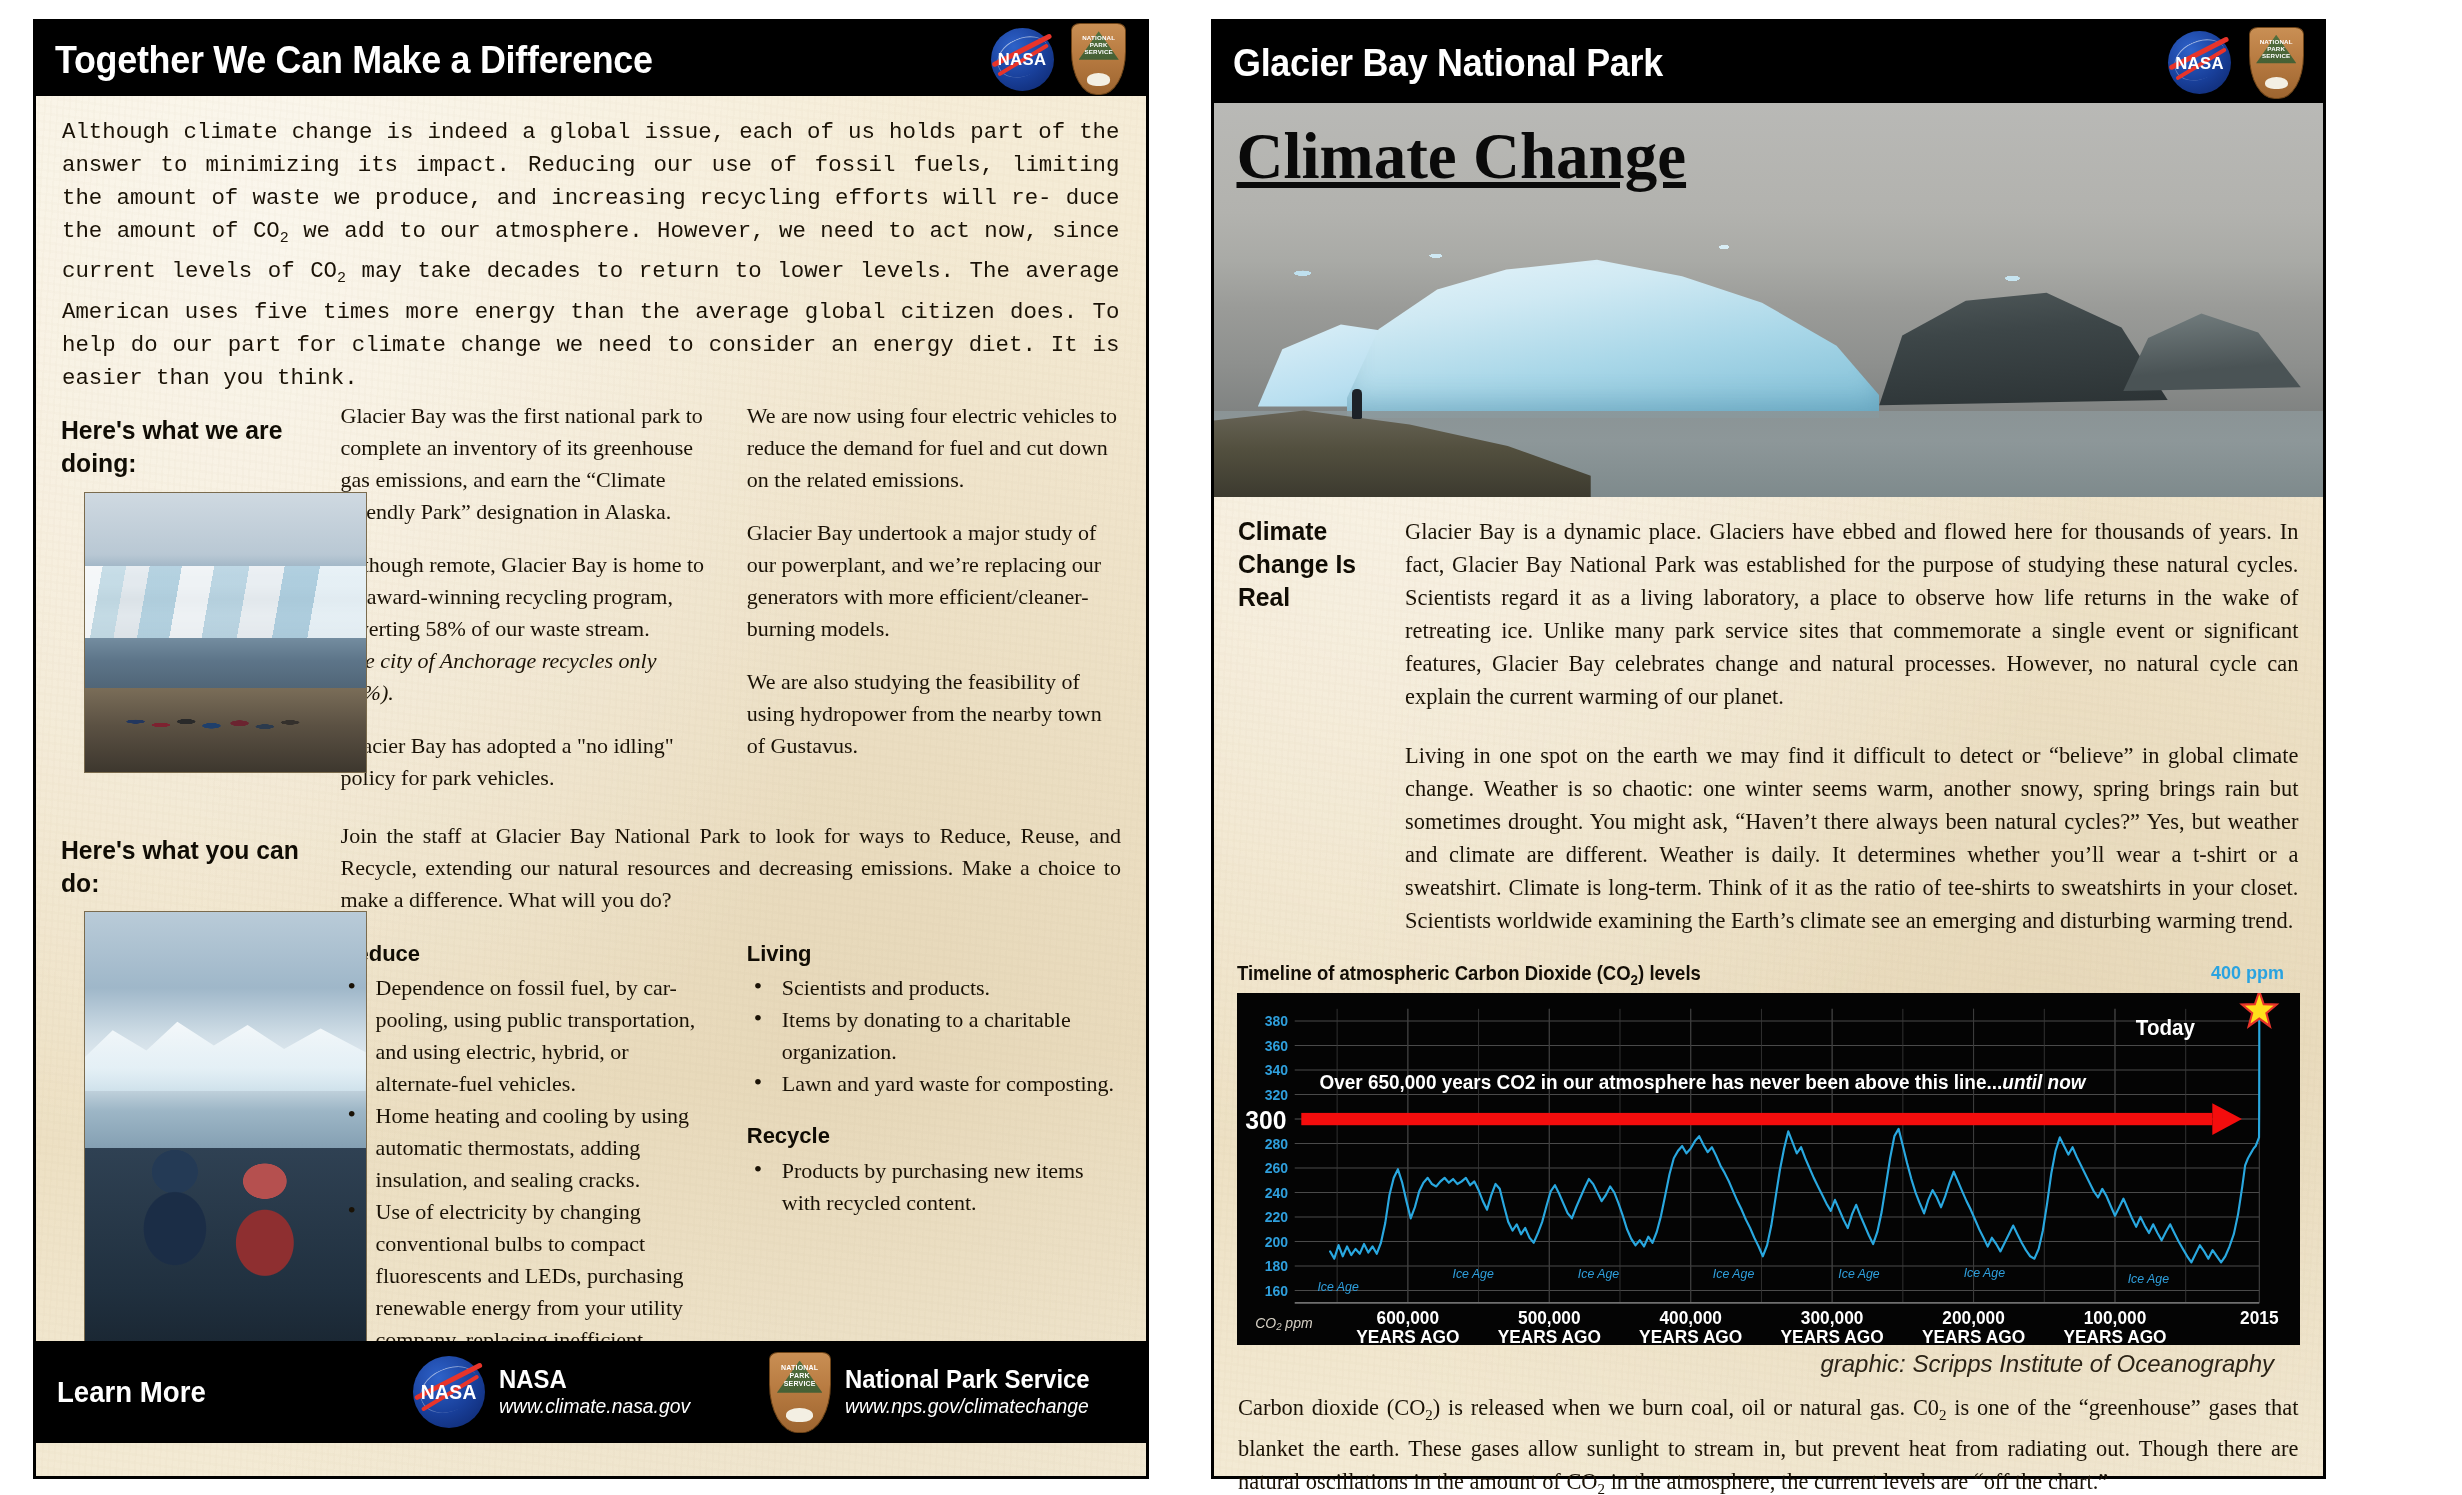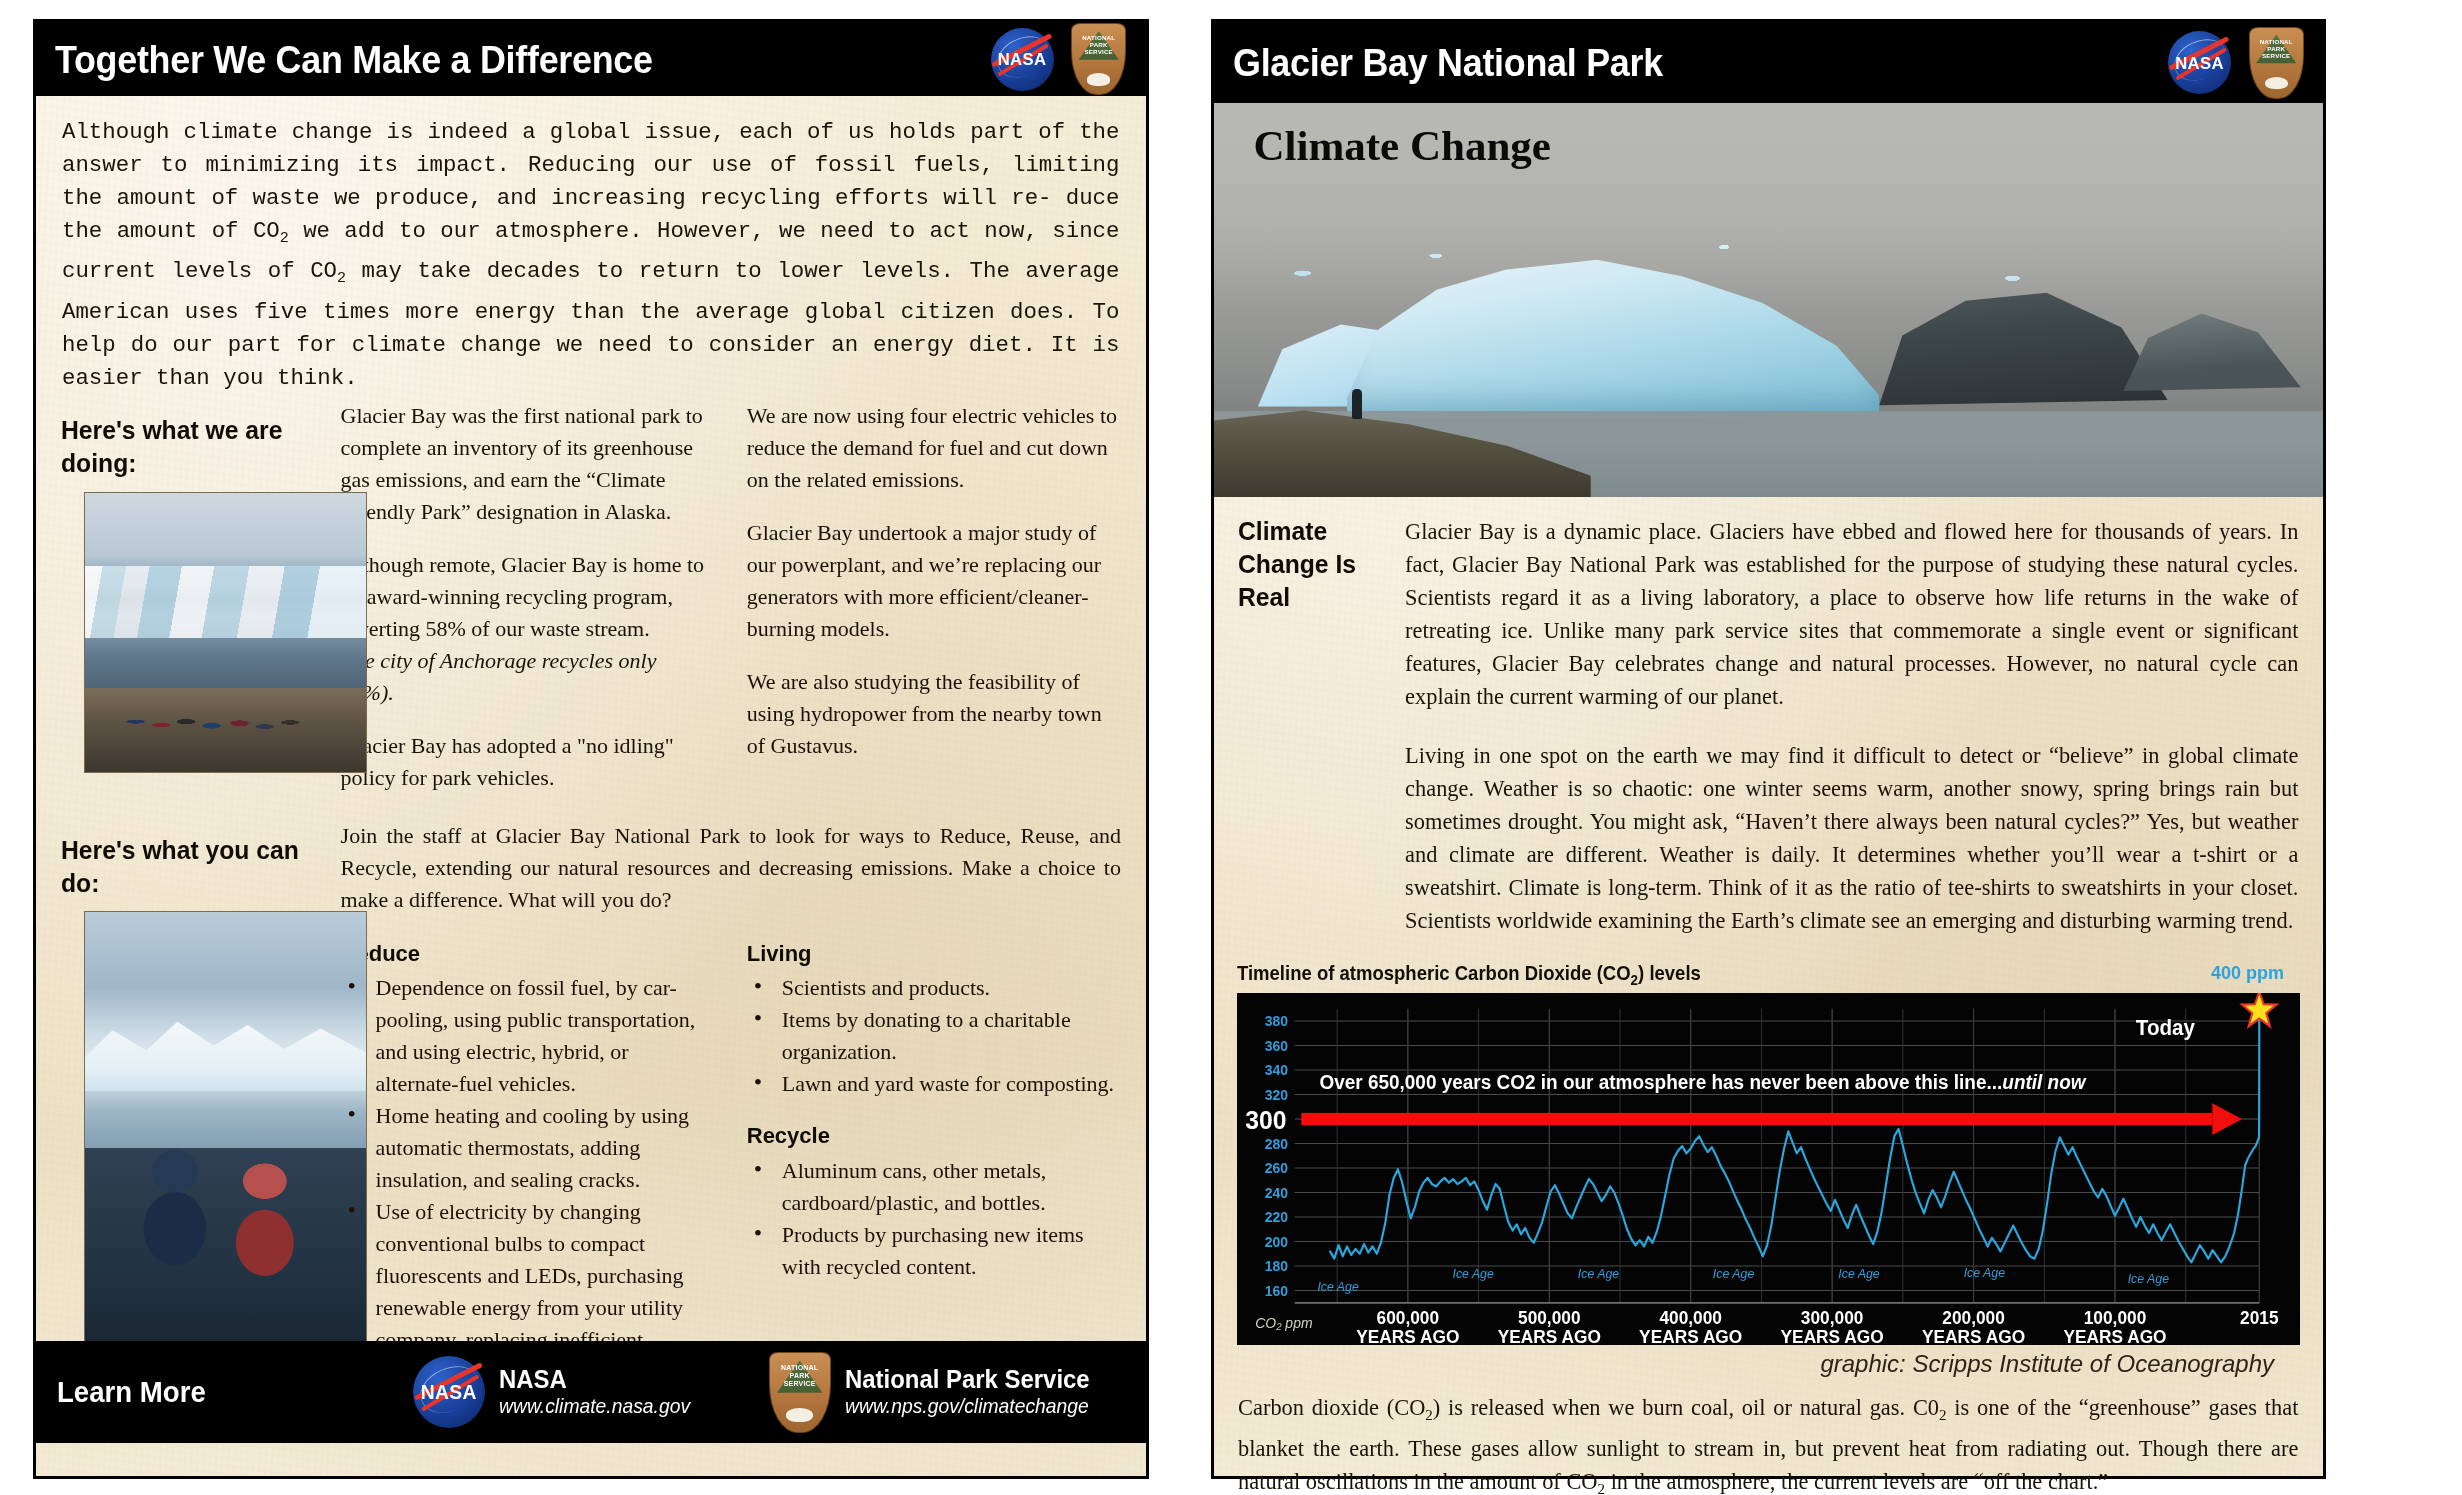--- a/index.html
+++ b/index.html
@@ -257,23 +257,23 @@
   .hero-specks {
     position:absolute; left:0; top: 30%; width: 100%; height: 22%;
     background:
       radial-gradient(ellipse 14px 4.4px at 8% 60%, #bfe0ee 0 60%, transparent 62%),
       radial-gradient(ellipse 10.6px 3.5px at 20% 40%, #cfe9f4 0 60%, transparent 62%),
       radial-gradient(ellipse 19.3px 5.3px at 33% 72%, #b3daea 0 60%, transparent 62%),
       radial-gradient(ellipse 8.8px 3.5px at 46% 30%, #d8eef6 0 60%, transparent 62%),
       radial-gradient(ellipse 12.3px 4.4px at 72% 66%, #c6e4f0 0 60%, transparent 62%);
   }
   .hero-title {
-    position:absolute; left: 40px; top: 21px; z-index: 5;
+    position:absolute; left: 23px; top: 21px; z-index: 5;
     font-family:"Liberation Serif", serif; font-weight:700;
-    font-size: 43px; line-height: 1; color:#0a0a0a;
+    font-size: 65px; line-height: 1; color:#0a0a0a;text-decoration:underline;
   }
 
   .r-body { padding: 17.6px 24.6px 0 24.6px; }
   .r-row { display:flex; }
   .r-head {
     width: 167px; flex:0 0 167px;
     font-family:"Liberation Sans", sans-serif; font-weight:700;
     font-size: 26px; line-height: 33px; color:#100c04;
     transform: scaleX(.95); transform-origin:left top;
   }
@@ -381,21 +381,20 @@
             </div>
             <div class="col">
               <div class="subhead">Living</div>
               <ul class="bul">
                 <li>Scientists and products.</li>
                 <li>Items by donating to a charitable organization.</li>
                 <li>Lawn and yard waste for composting.</li>
               </ul>
               <div class="subhead">Recycle</div>
               <ul class="bul">
-                <li>Aluminum cans, other metals, cardboard/plastic, and bottles.</li>
                 <li>Products by purchasing new items with recycled content.</li>
               </ul>
             </div>
           </div>
         </div>
       </div>
 
       <div class="l-footer">
         <div class="learn-more">Learn More</div>
         <div class="foot-org">

